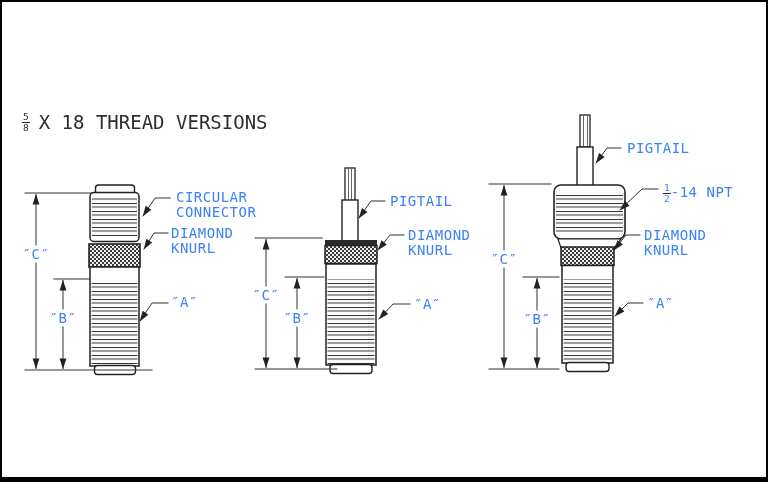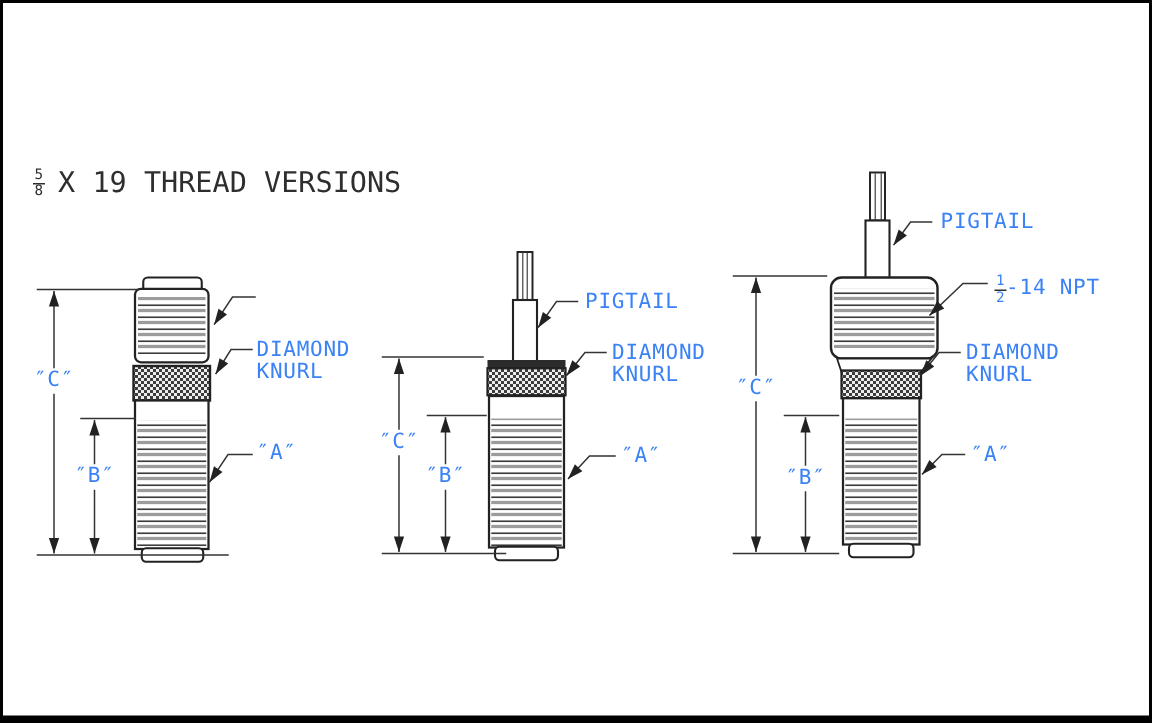--- a/index.html
+++ b/index.html
@@ -147,23 +147,24 @@
       <polyline points="638,233 624,233 612,248" fill="none" stroke="#333" stroke-width="1" marker-end="url(#arr)"></polyline>
       <polyline points="641,301 626,301 613,314" fill="none" stroke="#333" stroke-width="1" marker-end="url(#arr)"></polyline>
     </g>
   </svg>
 
   <div class="title">
     <span class="frac">
       <span class="num">5</span>
       <span class="den">8</span>
     </span>
-    <span>X 19 THREAD VERSIONS</span>
+    <span>X 18 THREAD VERSIONS</span>
   </div>
 
+  <div class="lbl" style="left:174px;top:188px;"><span>CIRCULAR</span><br><span>CONNECTOR</span></div>
   <div class="lbl" style="left:169px;top:224px;"><span>DIAMOND</span><br><span>KNURL</span></div>
   <div class="lbl" style="left:169px;top:293px;">″A″</div>
   <div class="lbl dim" style="left:34px;top:252px;">″C″</div>
   <div class="lbl dim" style="left:61px;top:316px;">″B″</div>
 
   <div class="lbl" style="left:388px;top:192px;">PIGTAIL</div>
   <div class="lbl" style="left:406px;top:226px;"><span>DIAMOND</span><br><span>KNURL</span></div>
   <div class="lbl" style="left:412px;top:295px;">″A″</div>
   <div class="lbl dim" style="left:264px;top:293px;">″C″</div>
   <div class="lbl dim" style="left:295px;top:316px;">″B″</div>

